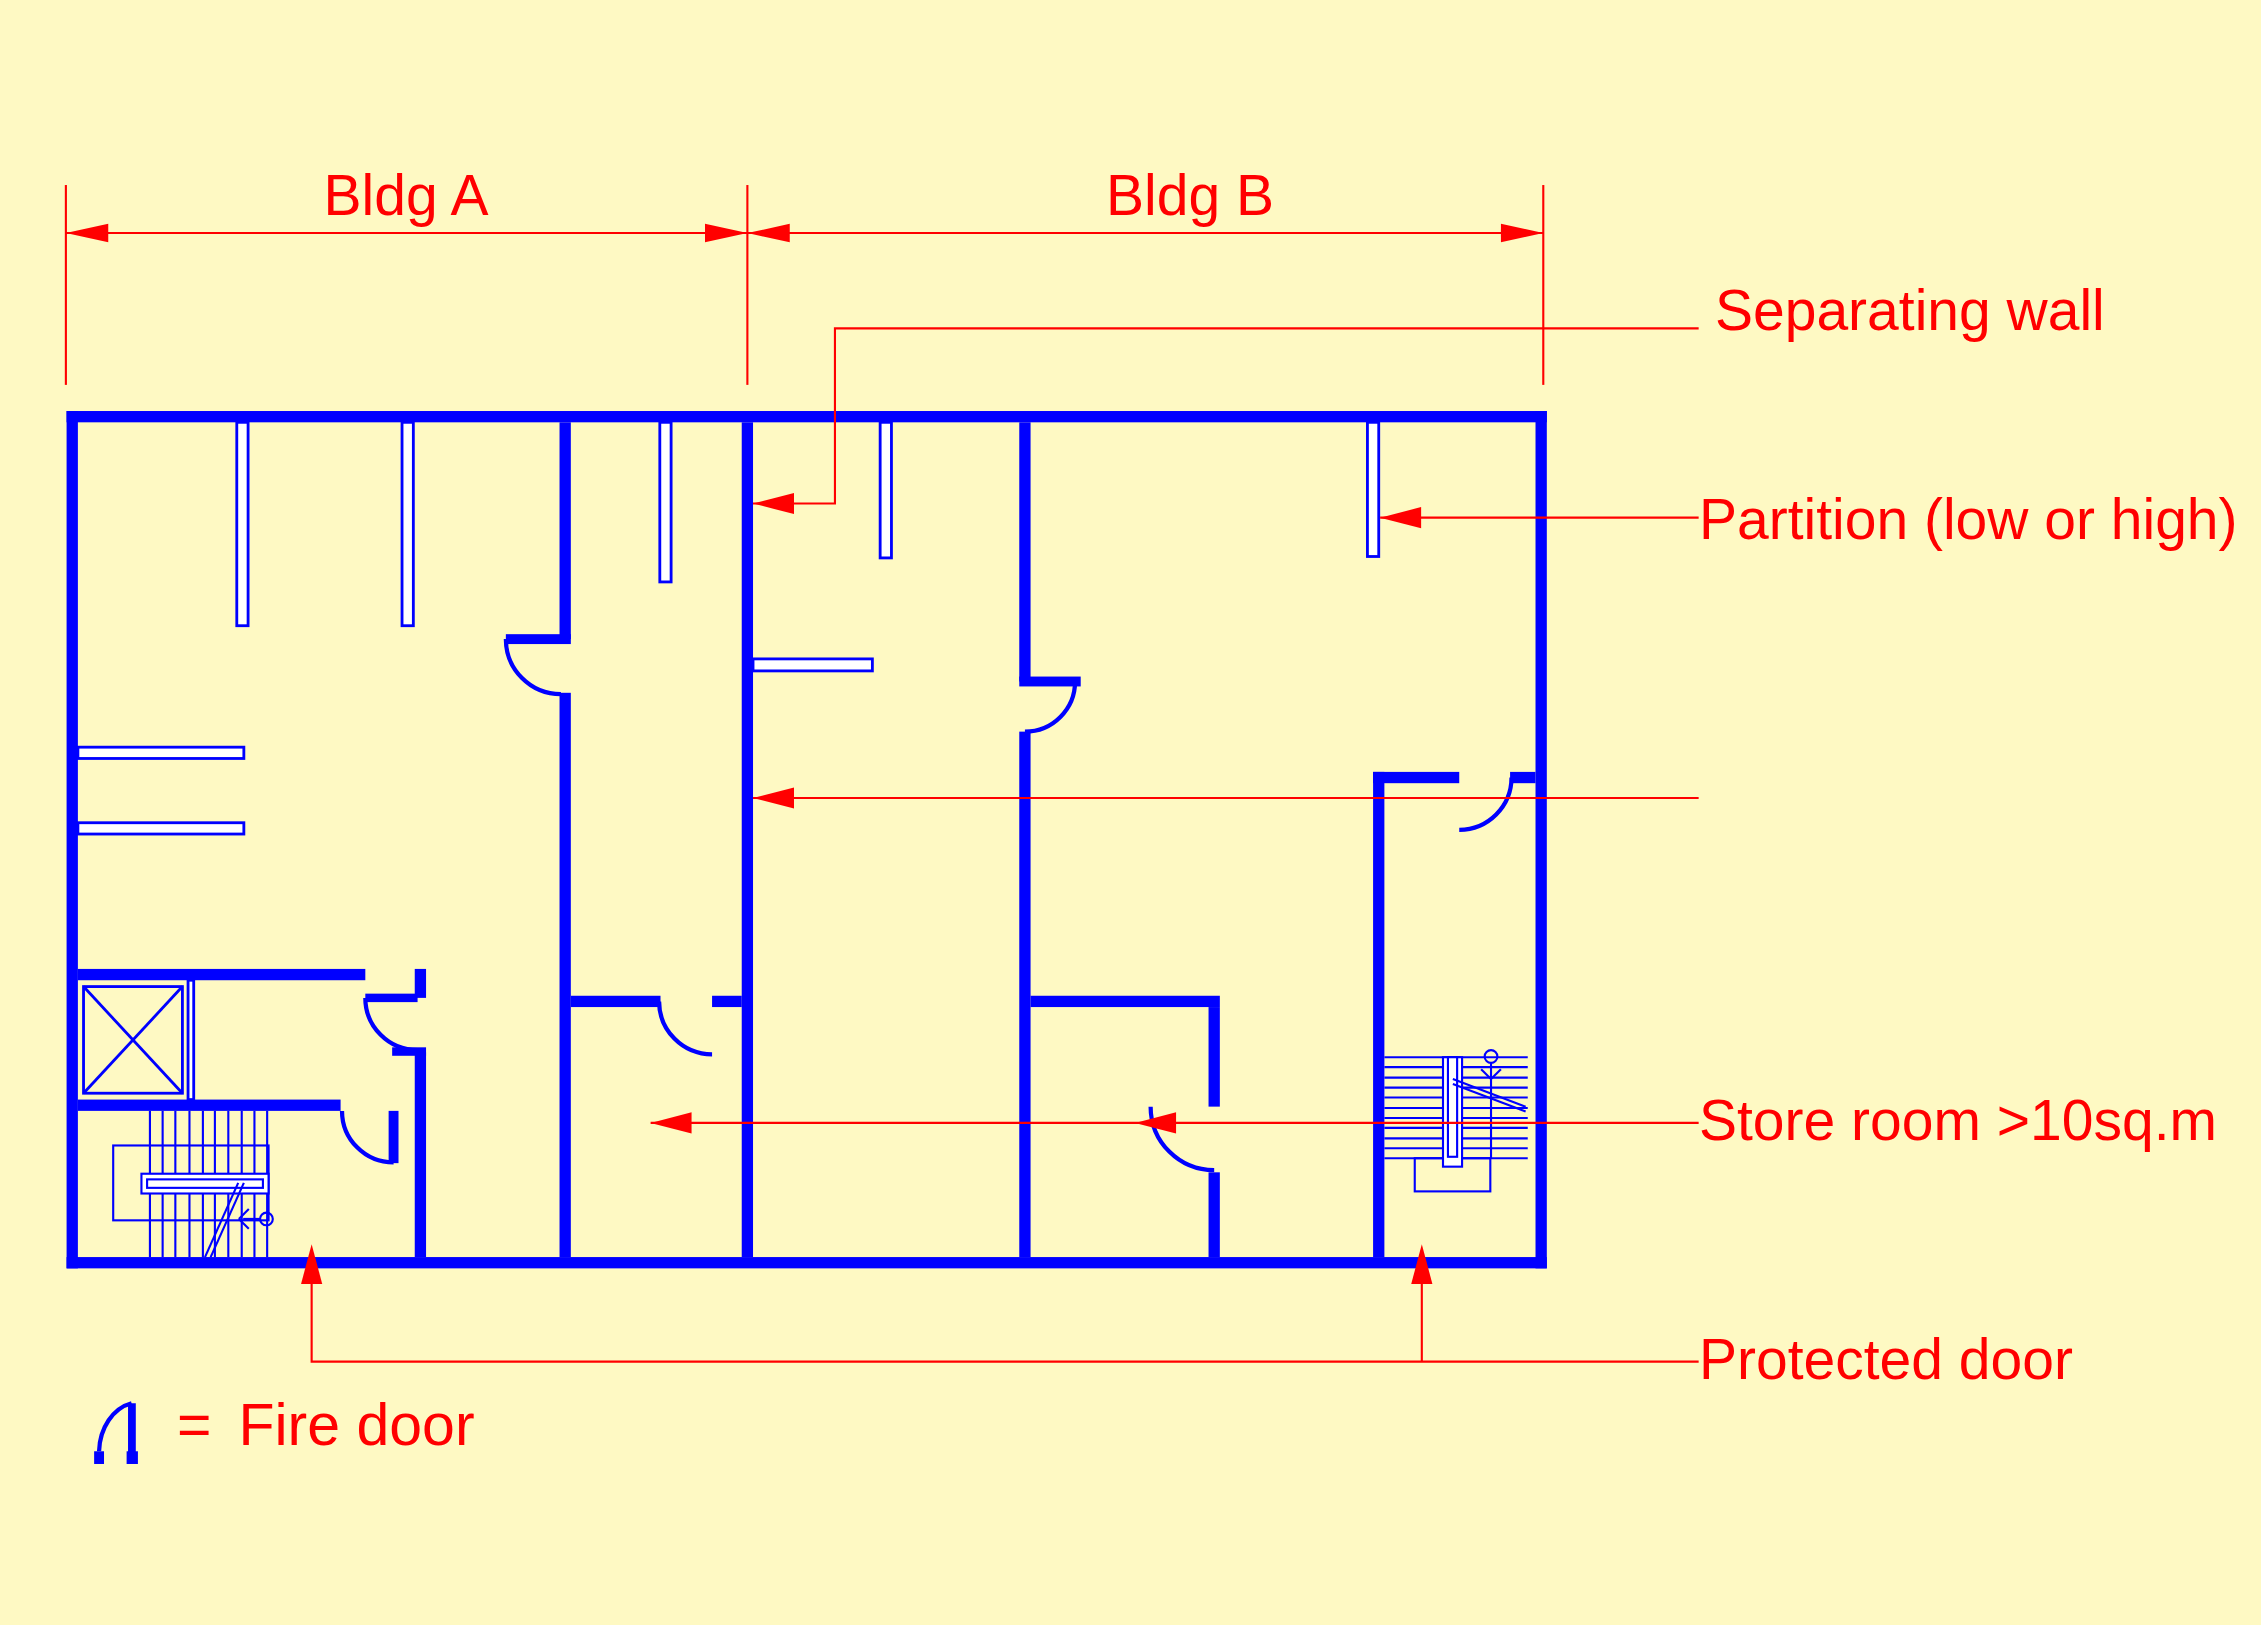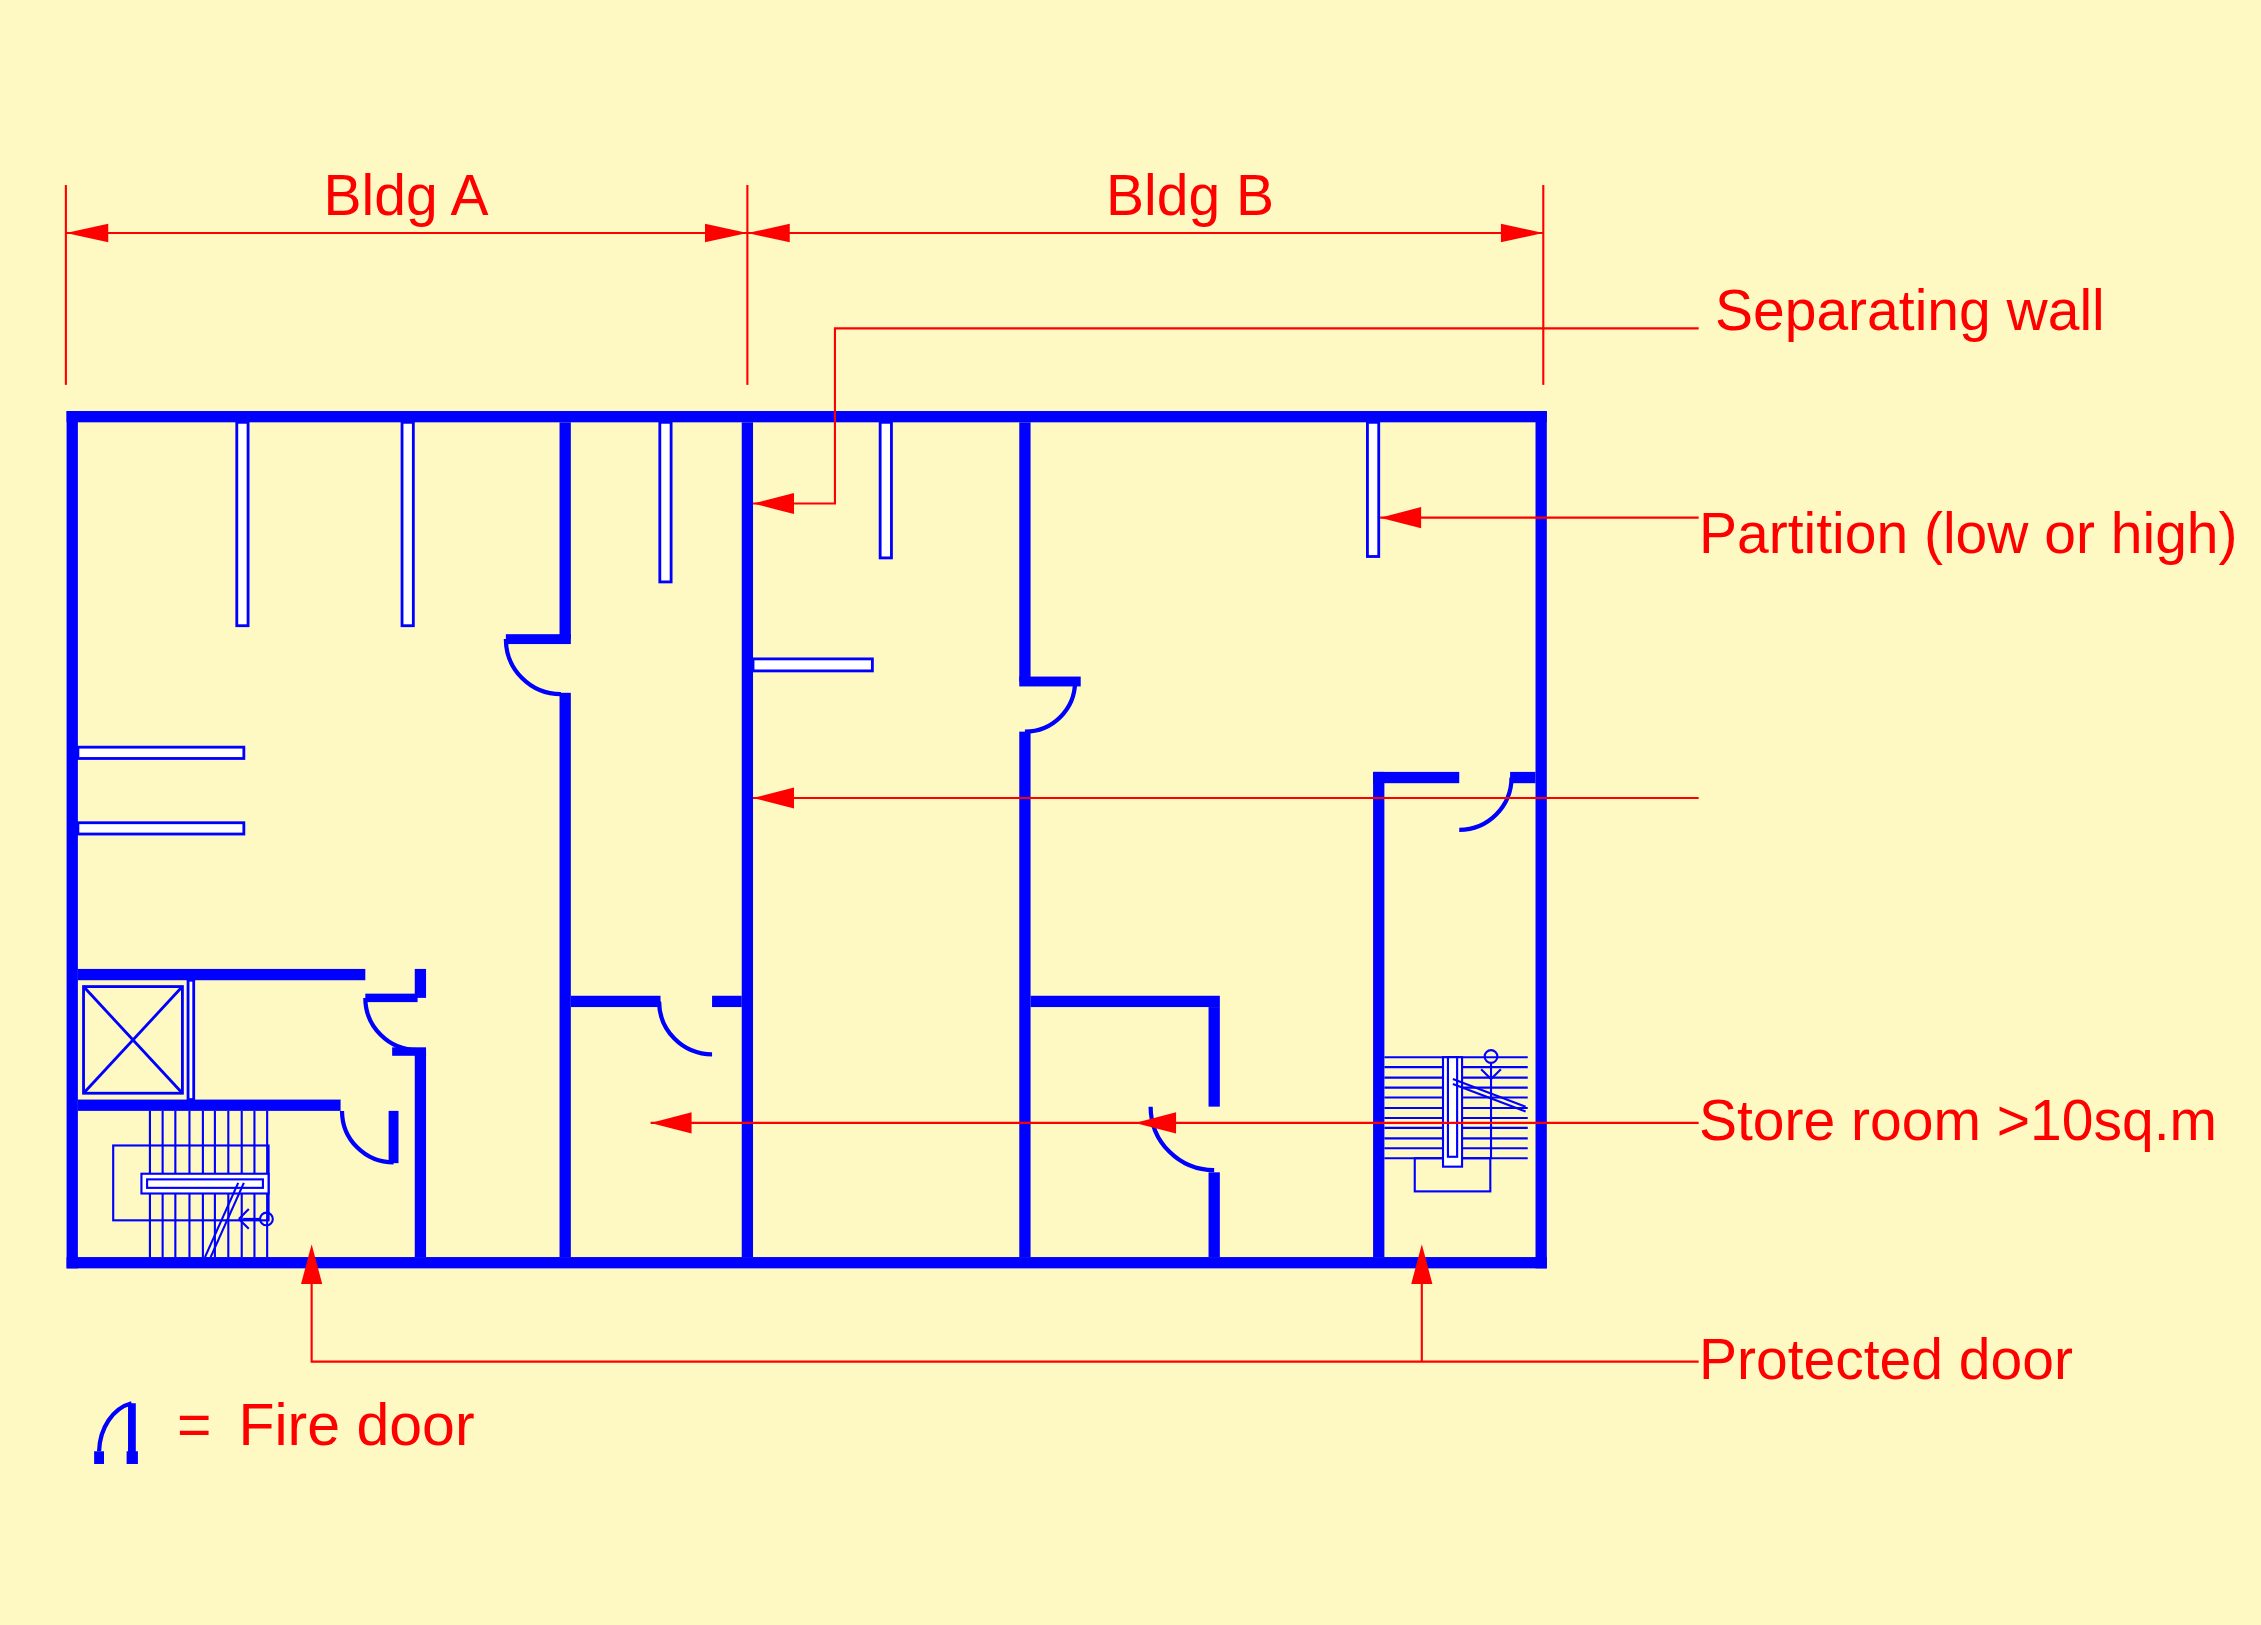--- a/index.html
+++ b/index.html
@@ -173,21 +173,21 @@
     <polygon points="1607,1590 1665,1575 1665,1605"></polygon>
     <polygon points="441,1762 426,1818 456,1818"></polygon>
     <polygon points="2013,1762 1998,1818 2028,1818"></polygon>
   </g>
 </svg>
 
   <div class="lbl centered" style="left:406px;top:198px;">Bldg A</div>
   <div class="lbl centered" style="left:1144px;top:198px;margin-left:46px;">Bldg B</div>
 
   <div class="lbl" style="left:1699px;top:313px;margin-left:16px;">Separating wall</div>
-  <div class="lbl" style="left:1699px;top:536px;text-align:center;">Partition (low or high)</div>
+  <div class="lbl" style="left:1699px;top:522px;text-align:center;">Partition (low or high)</div>
   <div class="lbl" style="left:1699px;top:1123px;">Store room &gt;10sq.m</div>
   <div class="lbl" style="left:1699px;top:1362px;">Protected door</div>
 
   <div class="legend-row" style="left:177px;top:1428px;">
     <span>=</span>
     <span>Fire door</span>
   </div>
 
 </div>
 

